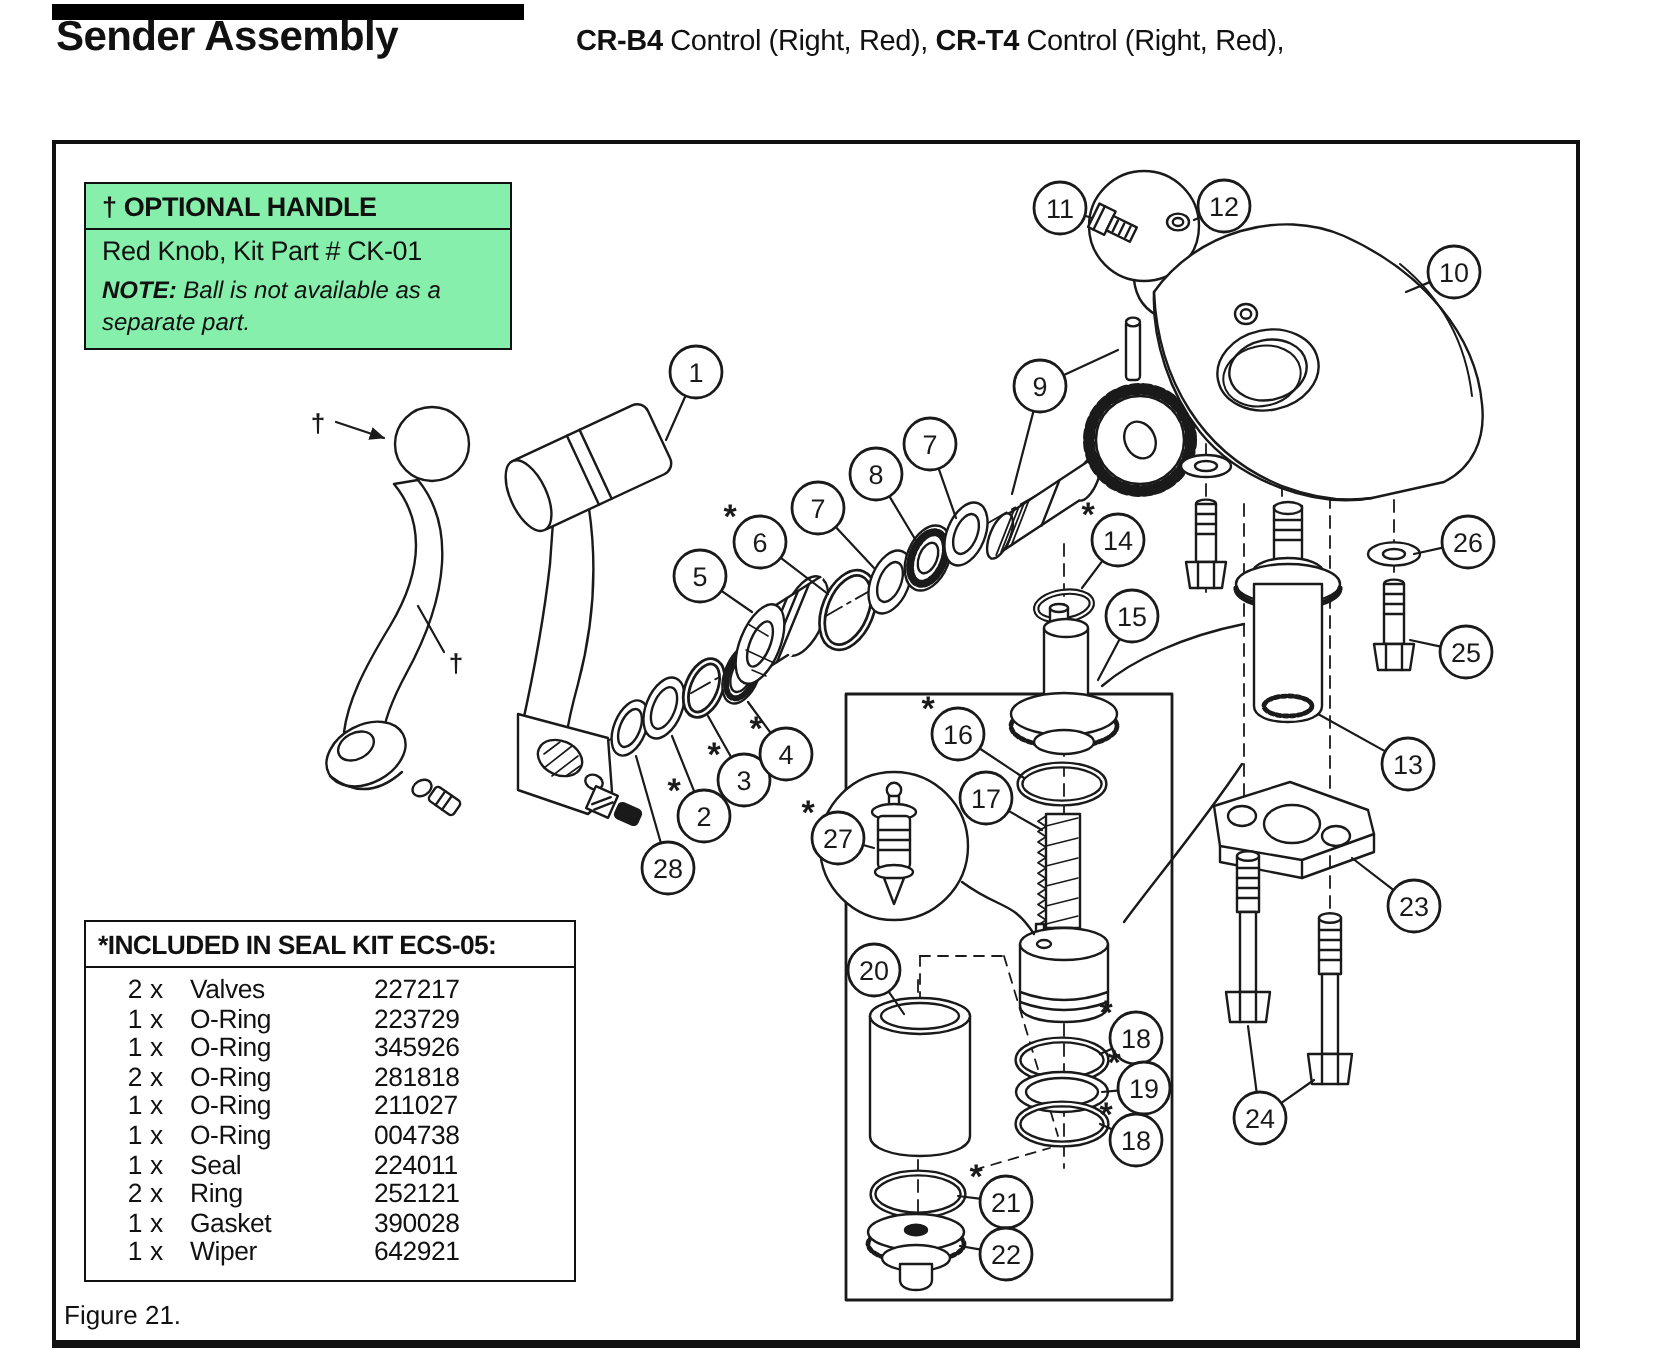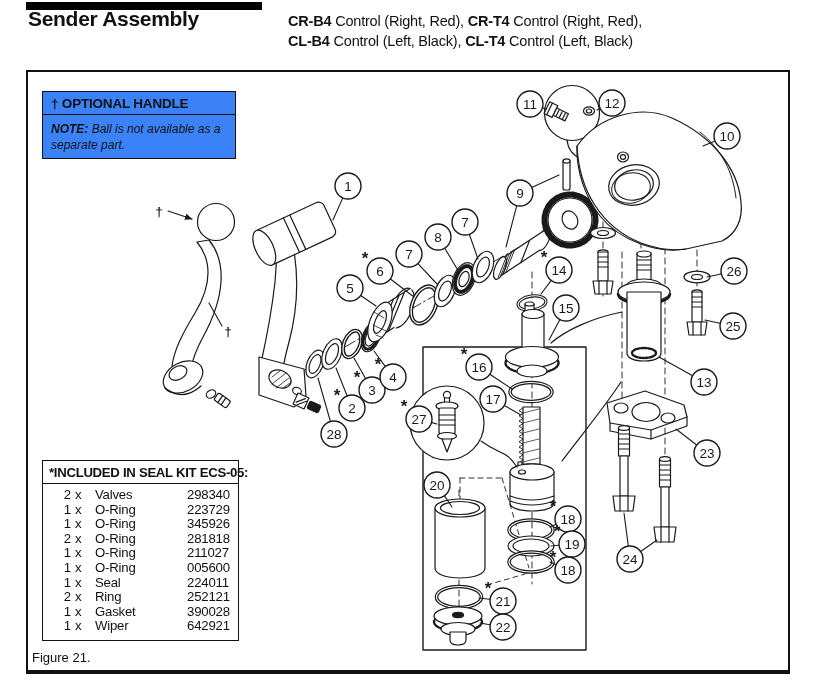--- a/index.html
+++ b/index.html
@@ -8,42 +8,41 @@
   .abs{position:absolute;}
   
   #top-bar{left:26px;top:2px;width:236px;height:8px;background:#000;}
   #page-title{left:28px;top:7px;font-size:21px;font-weight:bold;letter-spacing:-0.3px;}
   #models{left:288px;top:11px;font-size:14.5px;line-height:20px;letter-spacing:-0.2px;white-space:nowrap;}
   #models b{font-weight:bold;}
   
   #figure-frame{left:26px;top:70px;width:764px;height:604px;border:2px solid #111;border-bottom-width:4px;box-sizing:border-box;background:#fff;}
   #diagram-svg{left:0;top:0;width:828px;height:681px;}
   
-  #opt-box{left:42px;top:91px;width:194px;border:1.6px solid #111;background:#3b82f6;box-sizing:border-box;}
+  #opt-box{left:42px;top:91px;width:214px;border:1.6px solid #111;background:#86efac;box-sizing:border-box;}
   #opt-box .bx-title{font-size:13.5px;font-weight:bold;padding:4px 8px 3px;border-bottom:1.6px solid #111;letter-spacing:-0.2px;}
   #opt-box .bx-body{padding:3px 8px 5px;font-size:13.5px;line-height:16px;letter-spacing:-0.2px;}
   #opt-box .note{font-size:12px;font-style:italic;margin-top:3px;letter-spacing:0;}
   #opt-box .note b{font-style:italic;margin-top:24px;}
   
-  #seal-box{left:42px;top:460px;width:197px;border:1.6px solid #111;background:#fff;box-sizing:border-box;}
+  #seal-box{left:42px;top:460px;width:246px;border:1.6px solid #111;background:#fff;box-sizing:border-box;}
   #seal-box .bx-title{font-size:13.2px;font-weight:bold;padding:4px 6px 3px;border-bottom:1.6px solid #111;letter-spacing:-0.3px;white-space:nowrap;}
   #seal-rows{padding:4px 8px 6px 14px;}
   .seal-row{display:grid;grid-template-columns:18px 20px 92px auto;font-size:13.2px;line-height:14.6px;letter-spacing:-0.2px;}
   .seal-row .q{text-align:right;padding-right:4px;}
   #figure-caption{left:32px;top:650px;font-size:13px;}
 </style>
 </head>
 <body>
 
 <div class="abs" id="top-bar"></div>
 <div class="abs" id="page-title">Sender Assembly</div>
 
 <div class="abs" id="models">
   <div><b>CR-B4</b><span> Control (Right, Red), </span><b>CR-T4</b><span> Control (Right, Red),</span></div>
-  <div><b>CL-B4</b><span> Control (Left, Black), </span><b>CL-T4</b><span> Control (Left, Black)</span></div>
 </div>
 
 <div class="abs" id="figure-frame"></div>
 
 <svg class="abs" id="diagram-svg" viewBox="0 0 828 681" xmlns="http://www.w3.org/2000/svg">
   <defs>
     <marker id="arr" markerWidth="9" markerHeight="8" refX="6.5" refY="3" orient="auto">
       <path d="M0,0 L7,3 L0,6 Z" fill="#1a1a1a"></path>
     </marker>
   </defs>
@@ -535,32 +534,33 @@
           <line x1="209" y1="303" x2="222" y2="326" stroke="#1a1a1a" stroke-width="1.1"></line>
           <text x="228" y="336" text-anchor="middle" font-size="13" font-weight="bold" fill="#1a1a1a" stroke="none">†</text>
         </g>
       </g>
   </g>
 </svg>
 
 <div class="abs" id="opt-box">
   <div class="bx-title">† OPTIONAL HANDLE</div>
   <div class="bx-body">
+    <div>Red Knob, Kit Part # CK-01</div>
     <div class="note"><b>NOTE:</b><span> Ball is not available as a separate part.</span></div>
   </div>
 </div>
 
 <div class="abs" id="seal-box">
   <div class="bx-title">*INCLUDED IN SEAL KIT ECS-05:</div>
   <div id="seal-rows">
       <div class="seal-row">
         <span class="q">2</span>
         <span>x</span>
         <span>Valves</span>
-        <span>298340</span>
+        <span>227217</span>
       </div>
       <div class="seal-row">
         <span class="q">1</span>
         <span>x</span>
         <span>O-Ring</span>
         <span>223729</span>
       </div>
       <div class="seal-row">
         <span class="q">1</span>
         <span>x</span>
@@ -576,21 +576,21 @@
       <div class="seal-row">
         <span class="q">1</span>
         <span>x</span>
         <span>O-Ring</span>
         <span>211027</span>
       </div>
       <div class="seal-row">
         <span class="q">1</span>
         <span>x</span>
         <span>O-Ring</span>
-        <span>005600</span>
+        <span>004738</span>
       </div>
       <div class="seal-row">
         <span class="q">1</span>
         <span>x</span>
         <span>Seal</span>
         <span>224011</span>
       </div>
       <div class="seal-row">
         <span class="q">2</span>
         <span>x</span>

